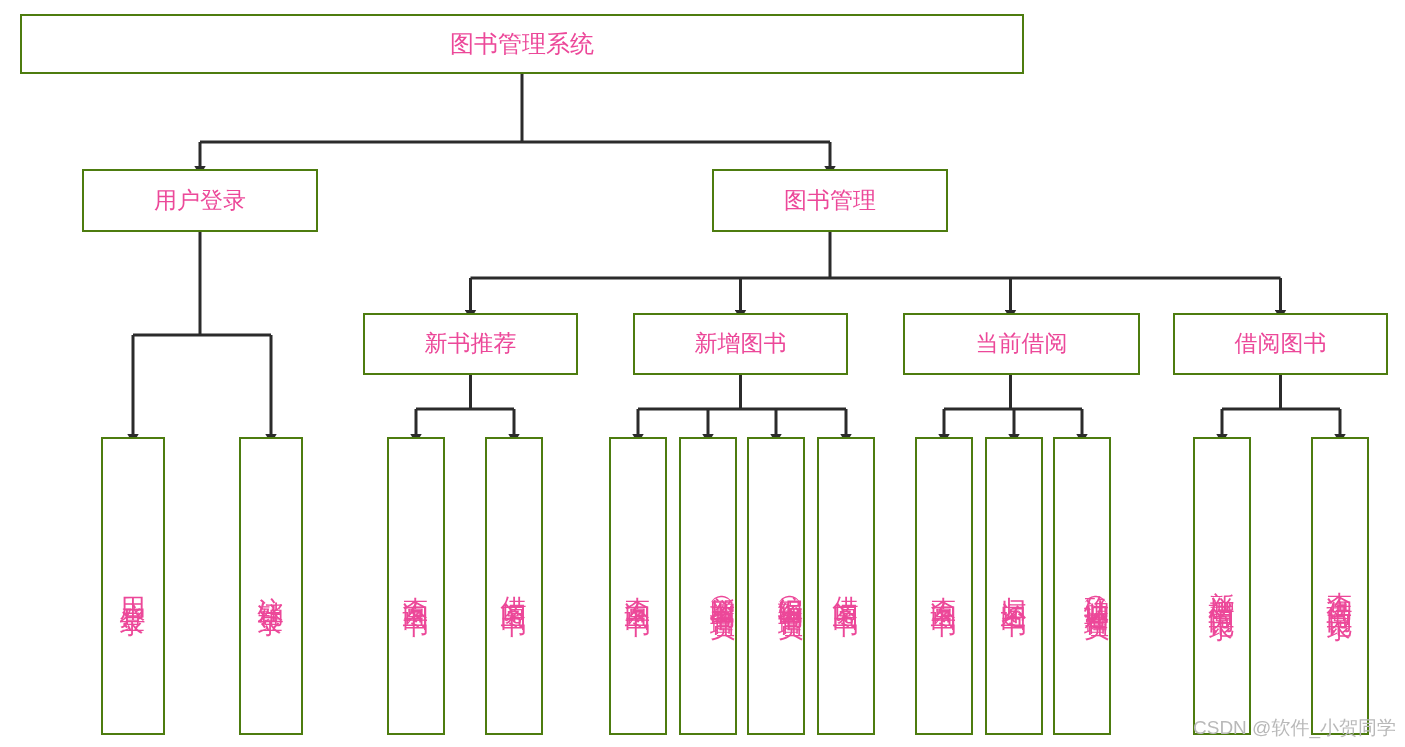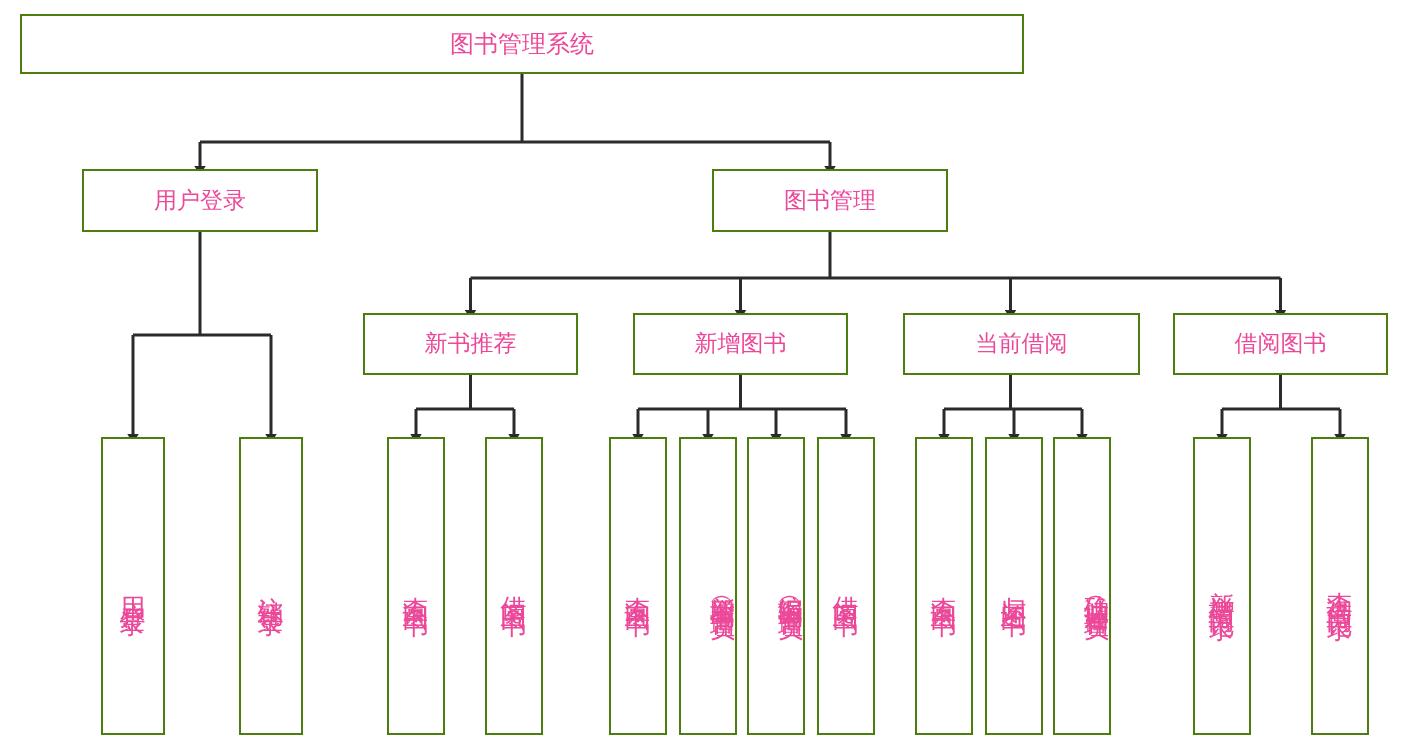--- a/index.html
+++ b/index.html
@@ -155,13 +155,14 @@
         <span class="lbl">确认归还（管理员）</span>
       </div>
       <div class="node v-node" style="left: 1193px; top: 437px; width: 58px; height: 298px; align-items: center;">
         <span class="lbl">新增借阅记录</span>
       </div>
       <div class="node v-node" style="left: 1311px; top: 437px; width: 58px; height: 298px; align-items: center;">
         <span class="lbl">查询借阅记录</span>
       </div>
     </div>
 
+  <div class="watermark" style="left: 1193px; top: 715px;">CSDN @软件_小贺同学</div>
 </div>
 
 </body></html>

